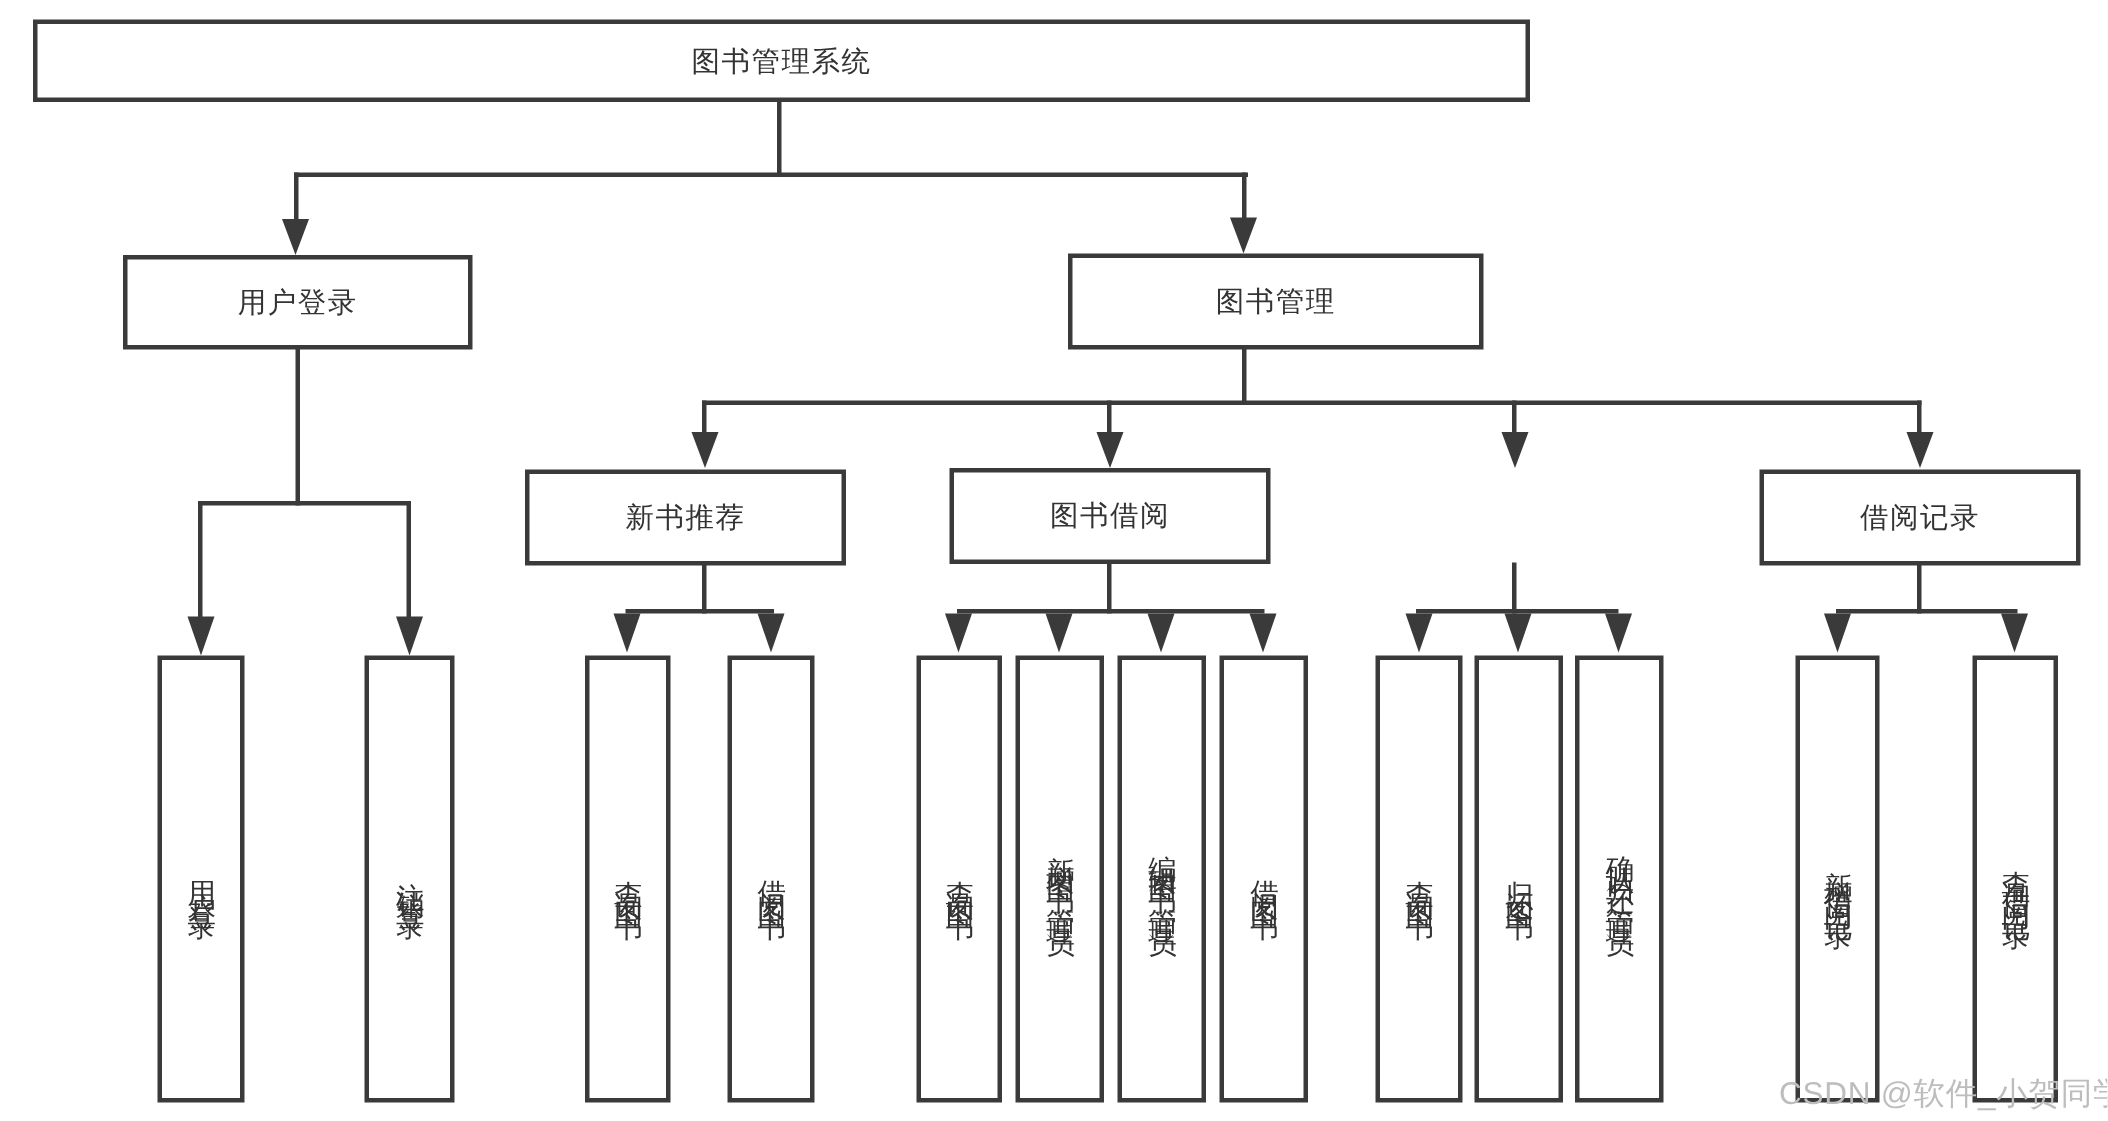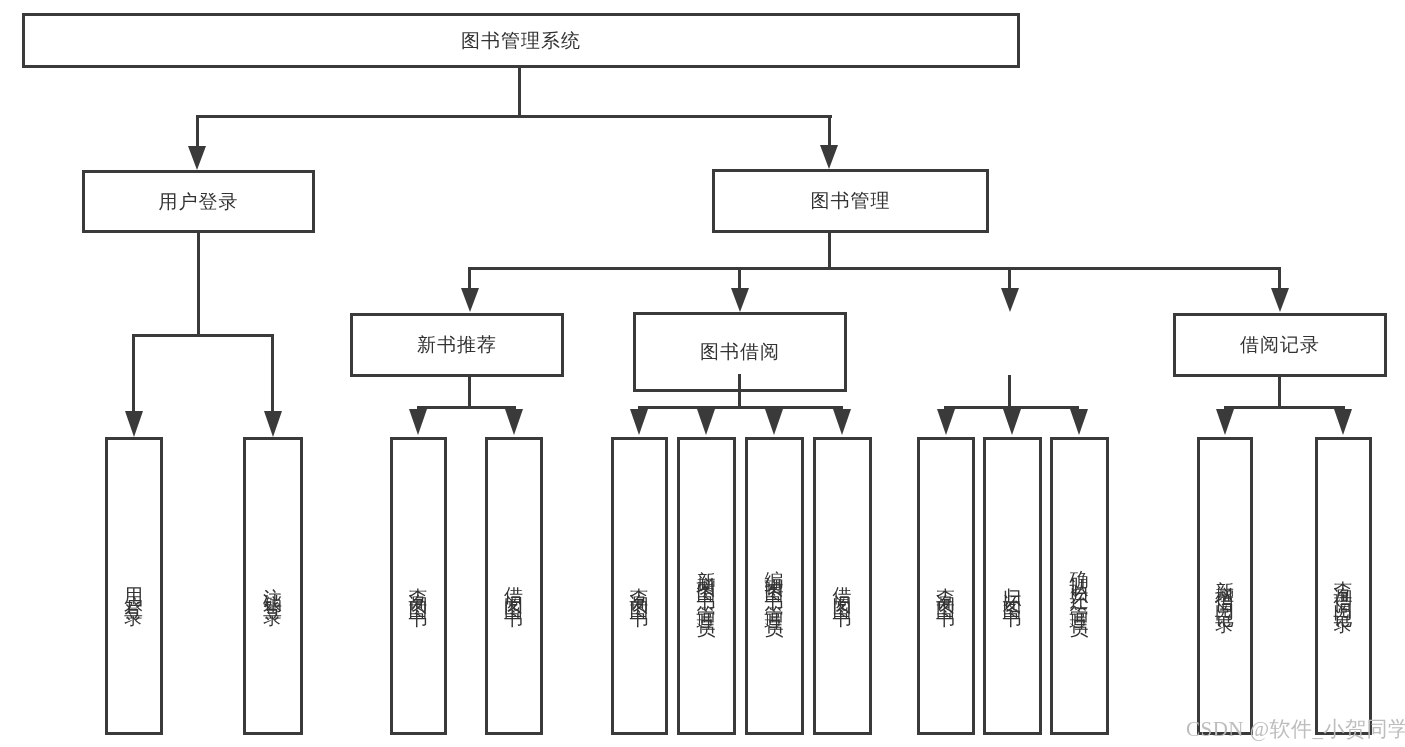--- a/index.html
+++ b/index.html
@@ -1,21 +1,21 @@
 <!DOCTYPE html>
 <html><head>
 <meta charset="utf-8">
 <style>
   html,body{margin:0;padding:0;background:#ffffff;}
   #canvas{
     position:relative;
     width:1405px;height:747px;
     background:#ffffff;
     overflow:hidden;
-    font-family:Liberation Serif, serif;
+    font-family:Liberation Sans, sans-serif;
     color:#333333;
   }
   .box-h{
     position:absolute;
     box-sizing:border-box;
     border:3px solid #3a3a3a;
     background:#ffffff;
     display:flex;align-items:center;justify-content:center;
     font-size:19px;
     letter-spacing:1px;
@@ -83,21 +83,21 @@
   <div class="ln" style="left:468px;top:267px;width:3px;height:22px"></div>
   <div class="ln" style="left:738px;top:267px;width:3px;height:22px"></div>
   <div class="ln" style="left:1008px;top:267px;width:3px;height:22px"></div>
   <div class="ln" style="left:1278px;top:267px;width:3px;height:22px"></div>
   <div class="ah ah-sm" style="left:461px;top:288px"></div>
   <div class="ah ah-sm" style="left:731px;top:288px"></div>
   <div class="ah ah-sm" style="left:1001px;top:288px"></div>
   <div class="ah ah-sm" style="left:1271px;top:288px"></div>
 
   <div class="box-h" style="left:350px;top:313px;width:214px;height:64px">新书推荐</div>
-  <div class="box-h" style="left:633px;top:312px;width:214px;height:80px">图书借阅</div>
+  <div class="box-h" style="left:633px;top:312px;width:214px;height:64px">图书借阅</div>
   <div class="box-h" style="left:1173px;top:313px;width:214px;height:64px">借阅记录</div>
 
   <div class="ln" style="left:468px;top:375px;width:3px;height:34px"></div>
   <div class="ln" style="left:417px;top:406px;width:99px;height:3px"></div>
   <div class="ah" style="left:409px;top:409px"></div>
   <div class="ah" style="left:505px;top:409px"></div>
 
   <div class="ln" style="left:738px;top:374px;width:3px;height:35px"></div>
   <div class="ln" style="left:638px;top:406px;width:205px;height:3px"></div>
   <div class="ah" style="left:630px;top:409px"></div>

